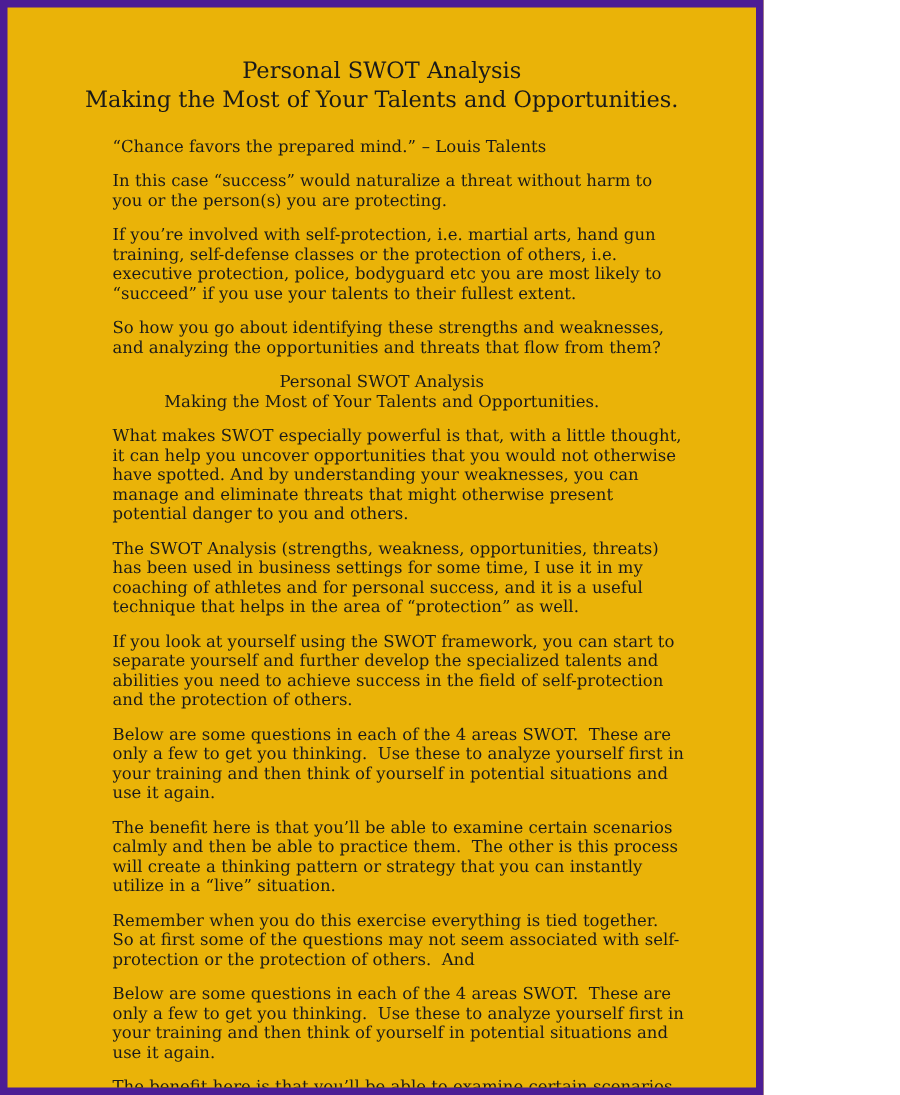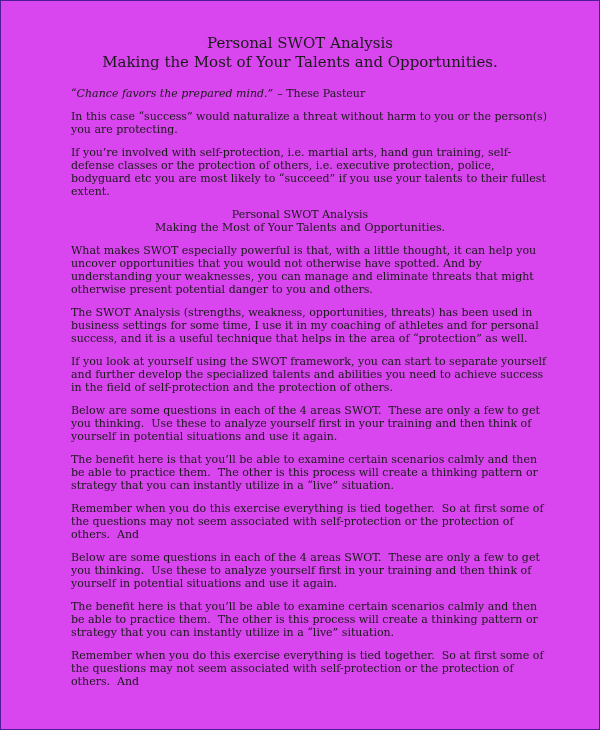--- a/index.html
+++ b/index.html
@@ -1,25 +1,25 @@
 <!DOCTYPE html>
 <html><head>
 <meta charset="utf-8">
 <style>
   html, body {
     margin: 0;
     padding: 0;
     background: #ffffff;
   }
   .page {
-    width: 600px;
+    width: 509px;
     height: 730px;
     box-sizing: border-box;
-    background: #d946ef;
-    border: 1px solid #4c1d95;
+    background: #eab308;
+    border: 5px solid #4c1d95;
     overflow: hidden;
     font-family: "DejaVu Serif", "Liberation Serif", serif;
     color: #1a1a1a;
   }
   .content {
     padding: 33px 48px 0 70px;
   }
   .doc-title {
     margin: 0 -48px 0 -70px;   
     text-align: center;
@@ -29,21 +29,20 @@
   }
   .doc-title .title-line {
     display: block;
   }
   .quote {
     margin: 16px 0 10.3px 0;
     font-size: 11px;
     line-height: 12.9px;
   }
   .quote-text {
-    font-style: italic;
   }
   .quote-author {
     margin-left: 4px;
     font-style: normal;
   }
   .para {
     margin: 0 0 10.3px 0;
     font-size: 11px;
     line-height: 12.9px;
     white-space: pre-wrap;
@@ -62,24 +61,25 @@
 <body>
 
 <div class="page">
   <div class="content">
 
     <h1 class="doc-title">
       <span class="title-line">Personal SWOT Analysis</span>
       <span class="title-line">Making the Most of Your Talents and Opportunities.</span>
     </h1>
 
-    <p class="quote"><span class="quote-text">“Chance favors the prepared mind.”</span><span class="quote-author">– These Pasteur</span></p>
+    <p class="quote"><span class="quote-text">“Chance favors the prepared mind.”</span><span class="quote-author">– Louis Talents</span></p>
 
     <p class="para">In this case “success” would naturalize a threat without harm to you or the person(s) you are protecting.</p>
     <p class="para">If you’re involved with self-protection, i.e. martial arts, hand gun training, self-defense classes or the protection of others, i.e. executive protection, police, bodyguard etc you are most likely to “succeed” if you use your talents to their fullest extent.</p>
+    <p class="para">So how you go about identifying these strengths and weaknesses, and analyzing the opportunities and threats that flow from them?</p>
 
     <div class="mid-heading">
       <span class="heading-line">Personal SWOT Analysis</span>
       <span class="heading-line">Making the Most of Your Talents and Opportunities.</span>
     </div>
 
     <p class="para">What makes SWOT especially powerful is that, with a little thought, it can help you uncover opportunities that you would not otherwise have spotted. And by understanding your weaknesses, you can manage and eliminate threats that might otherwise present potential danger to you and others.</p>
     <p class="para">The SWOT Analysis (strengths, weakness, opportunities, threats) has been used in business settings for some time, I use it in my coaching of athletes and for personal success, and it is a useful technique that helps in the area of “protection” as well.</p>
     <p class="para">If you look at yourself using the SWOT framework, you can start to separate yourself and further develop the specialized talents and abilities you need to achieve success in the field of self-protection and the protection of others.</p>
     <p class="para">Below are some questions in each of the 4 areas SWOT.  These are only a few to get you thinking.  Use these to analyze yourself first in your training and then think of yourself in potential situations and use it again.</p>

